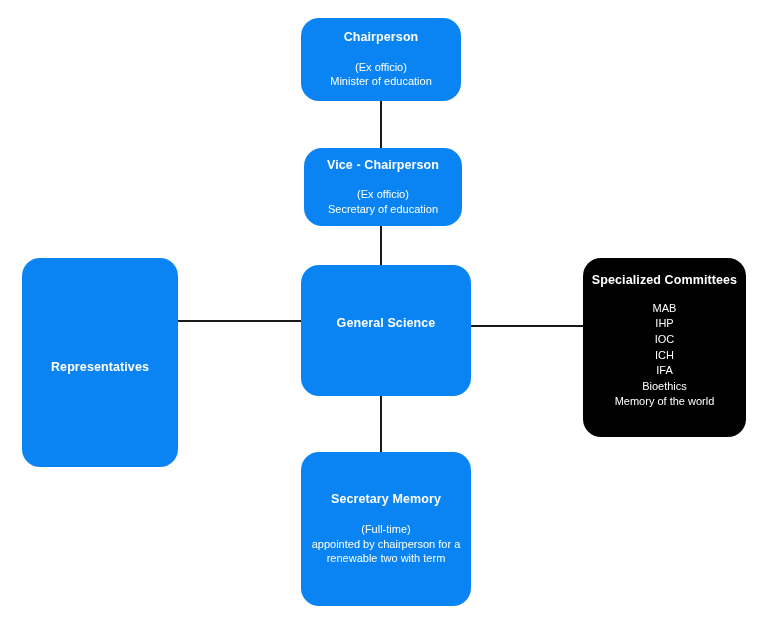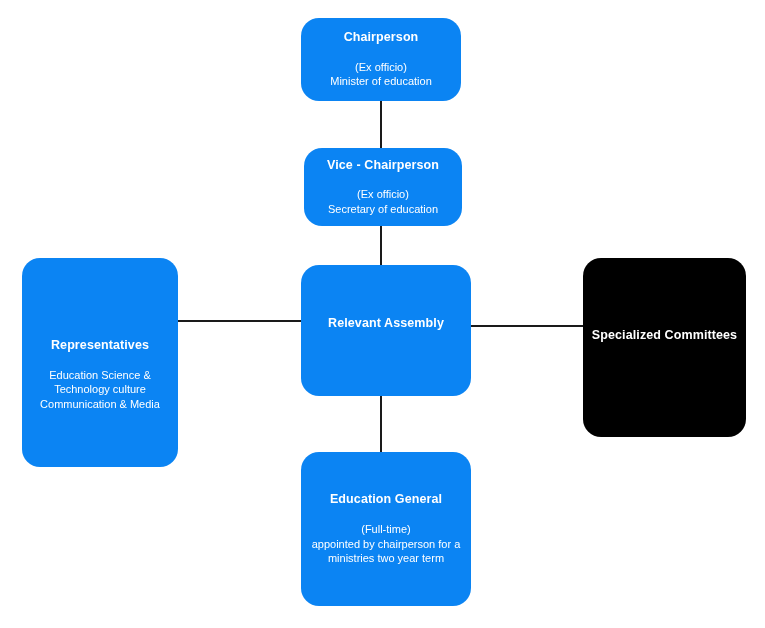--- a/index.html
+++ b/index.html
@@ -99,41 +99,45 @@
   <div class="node" id="node-vice-chairperson" style="background:#0b84f3;">
     <div class="inner">
       <div class="title">Vice - Chairperson</div>
       <div class="body">(Ex officio)
 Secretary of education</div>
     </div>
   </div>
 
   <div class="node" id="node-general-assembly" style="background:#0b84f3;">
     <div class="inner">
-      <div class="title">Relevant Assembly</div>
+      <div class="title">General Science</div>
     </div>
   </div>
 
   <div class="node" id="node-subcommissions" style="background:#0b84f3;">
     <div class="inner">
       <div class="title">Representatives</div>
-      <div class="body">Education Science &amp;
-Technology culture
-Communication &amp; Media</div>
     </div>
   </div>
 
   <div class="node" id="node-specialized" style="background:#000000;">
     <div class="inner">
       <div class="title">Specialized Committees</div>
+      <div class="body">MAB
+IHP
+IOC
+ICH
+IFA
+Bioethics
+Memory of the world</div>
     </div>
   </div>
 
   <div class="node" id="node-secretary" style="background:#0b84f3;">
     <div class="inner">
-      <div class="title">Education General</div>
+      <div class="title">Secretary Memory</div>
       <div class="body">(Full-time)
 appointed by chairperson for a
-ministries two year term</div>
+renewable two with term</div>
     </div>
   </div>
 
 </div>
 
 </body></html>

